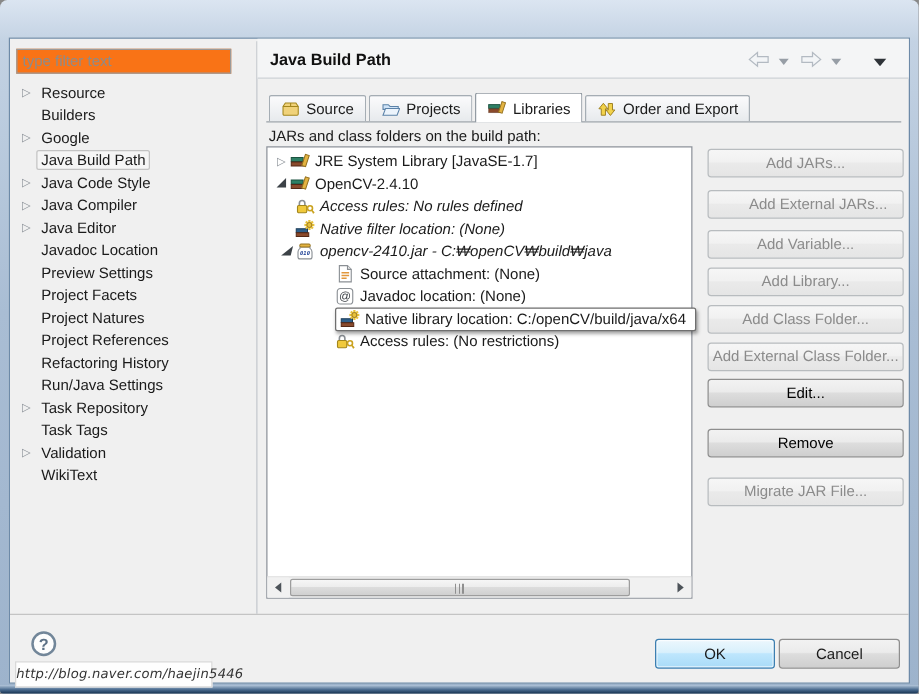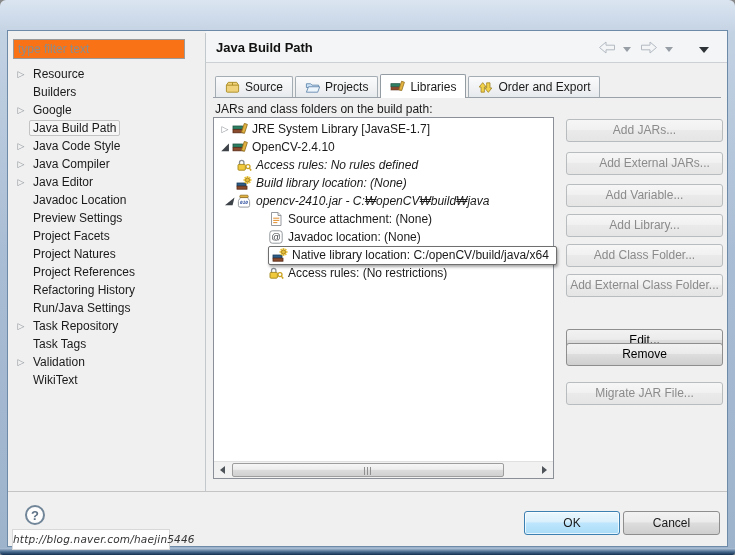--- a/index.html
+++ b/index.html
@@ -317,21 +317,21 @@
           <g transform="translate(11.5 5)">
               <g fill="#e8c23a">
                 <rect x="-0.9" y="-4" width="1.8" height="8"></rect>
             <rect x="-0.9" y="-4" width="1.8" height="8" transform="rotate(45)"></rect>
             <rect x="-0.9" y="-4" width="1.8" height="8" transform="rotate(90)"></rect>
             <rect x="-0.9" y="-4" width="1.8" height="8" transform="rotate(135)"></rect>
               </g>
           <circle r="2" fill="#e8c23a" stroke="#93701f" stroke-width="0.7"></circle>
             </g>
           </svg>
-        <span>Build library location: (None)</span>
+        <span>Native filter location: (None)</span>
       </div>
 
       <div class="trow ind1">
         <span class="tw ex">◢</span>
         <svg class="ticon" viewBox="0 0 16 16">
           <path d="M4 4.5 h8 v1.2 c1 .6 1.6 1.6 1.6 2.8 v4 a1.6 1.6 0 0 1 -1.6 1.6 h-8 a1.6 1.6 0 0 1 -1.6 -1.6 v-4 c0-1.2 .6-2.2 1.6-2.8 Z" fill="#fff" stroke="#8a8f94" stroke-width="0.9"></path>
           <rect x="3.8" y="2.2" width="8.4" height="2.4" rx="1" fill="#e3b341" stroke="#93701f" stroke-width="0.8"></rect>
           <text x="8" y="11.3" font-size="4.4" text-anchor="middle" fill="#1c3f94" font-family="'DejaVu Sans Mono',monospace" font-weight="bold">010</text>
           </svg>
         <span>opencv-2410.jar - C:₩openCV₩build₩java</span>
@@ -400,21 +400,21 @@
           </div>
       </div>
     </div>
 
     <div class="action dis" style="top:88px;">Add JARs...</div>
     <div class="action dis" style="top:121px;padding-left:20px;">Add External JARs...</div>
     <div class="action dis" style="top:153px;">Add Variable...</div>
     <div class="action dis" style="top:183px;">Add Library...</div>
     <div class="action dis" style="top:213px;">Add Class Folder...</div>
     <div class="action dis" style="top:243px;">Add External Class Folder...</div>
-    <div class="action" style="top:298px;">Edit...</div>
+    <div class="action" style="top:272px;">Edit...</div>
     <div class="action" style="top:312px;">Remove</div>
     <div class="action dis" style="top:351px;">Migrate JAR File...</div>
 
     <div class="footline"></div>
     <div class="helpico">?</div>
     <div class="btn ok">OK</div>
     <div class="btn cancel">Cancel</div>
   </div>
 
   <div class="watermark">http://blog.naver.com/haejin5446</div>

